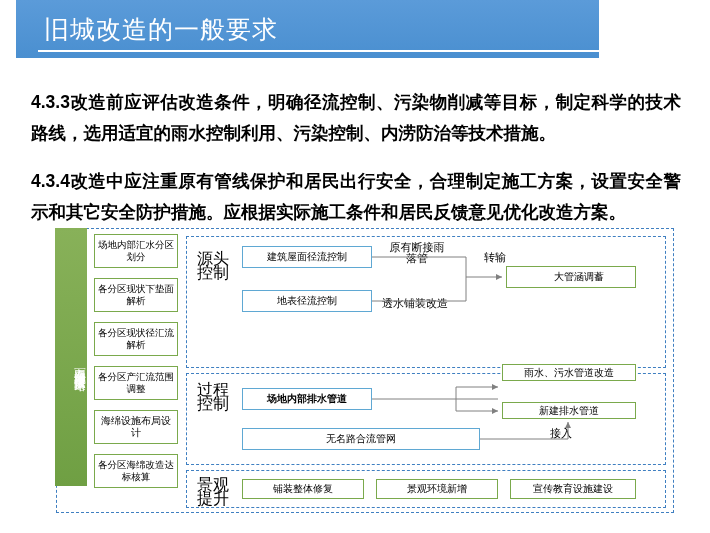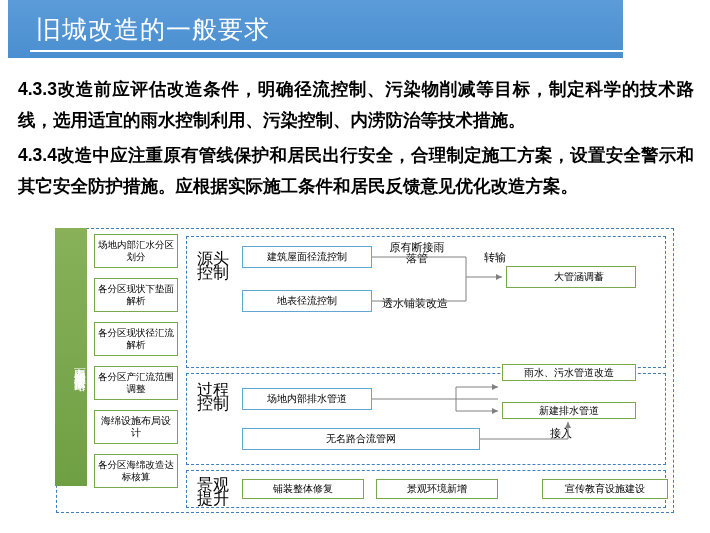--- a/index.html
+++ b/index.html
@@ -11,27 +11,26 @@
     height: 533px;
     background: #ffffff;
     font-family: "Liberation Sans", sans-serif;
     overflow: hidden;
     position: relative;
   }
 
   
   .title-bar {
     position: absolute;
-    left: 8px;
+    left: 16px;
     top: 0;
     width: 583px;
     height: 58px;
     background: #4a90d9;
     background: linear-gradient(180deg, #5b9bd9 0%, #4a8fd0 100%);
-    padding-left: 32px;
   }
   .title-underline {
     position: absolute;
     left: 22px;
     top: 50px;
     width: 666px;
     height: 2px;
     background: #ffffff;
   }
   .title-text {
@@ -51,21 +50,21 @@
     left: 14px;
     top: 70px;
     width: 684px;
   }
   .para {
     color: #000000;
     font-size: 17.5px;
     line-height: 31px;
     font-weight: bold;
     text-align: justify;
-    margin: 4px;
+    margin: 17px;
   }
 
   
   .diagram {
     position: absolute;
     left: 56px;
     top: 228px;
     width: 618px;
     height: 285px;
   }
@@ -210,33 +209,33 @@
 
   <div class="plabel" style="left:330px; top:14px; width:62px; white-space:normal;">
     <span>原有断接雨落管</span>
   </div>
   <div class="plabel" style="left:326px; top:70px;">透水铺装改造</div>
   <div class="plabel" style="left:428px; top:24px;">转输</div>
 
   <div class="panel" style="left:130px; top:145px; width:480px; height:92px;"></div>
   <div class="panel-label" style="left:140px; top:155px;">过程控制</div>
 
-  <div class="nbox" style="left:186px; top:160px; width:130px; height:22px;">场地内部排水管道</div>
+  <div class="nbox" style="left:186px; top:160px; width:130px; height:22px;font-weight:bold;">场地内部排水管道</div>
   <div class="nbox" style="left:186px; top:200px; width:238px; height:22px;">无名路合流管网</div>
   <div class="nbox green" style="left:446px; top:136px; width:134px; height:17px;">雨水、污水管道改造</div>
   <div class="nbox green" style="left:446px; top:174px; width:134px; height:17px;">新建排水管道</div>
 
   <div class="plabel" style="left:494px; top:200px;">接入</div>
 
   <div class="panel" style="left:130px; top:242px; width:480px; height:38px;"></div>
   <div class="panel-label" style="left:140px; top:250px;">景观提升</div>
 
   <div class="nbox green" style="left:320px; top:251px; width:122px; height:20px;">景观环境新增</div>
   <div class="nbox green" style="left:186px; top:251px; width:122px; height:20px;">铺装整体修复</div>
-  <div class="nbox green" style="left:454px; top:251px; width:126px; height:20px;margin-left:32px;">宣传教育设施建设</div>
+  <div class="nbox green" style="left:454px; top:251px; width:126px; height:20px;">宣传教育设施建设</div>
 
   <svg class="arrows">
     <defs>
       <marker id="ah" markerWidth="7" markerHeight="7" refX="6" refY="3" orient="auto">
         <path d="M0,0 L6,3 L0,6 z" fill="#808080"></path>
       </marker>
     </defs>
 
     <path d="M316,29 L410,29" stroke="#808080" stroke-width="1" fill="none"></path>
     <path d="M316,73 L410,73" stroke="#808080" stroke-width="1" fill="none"></path>

